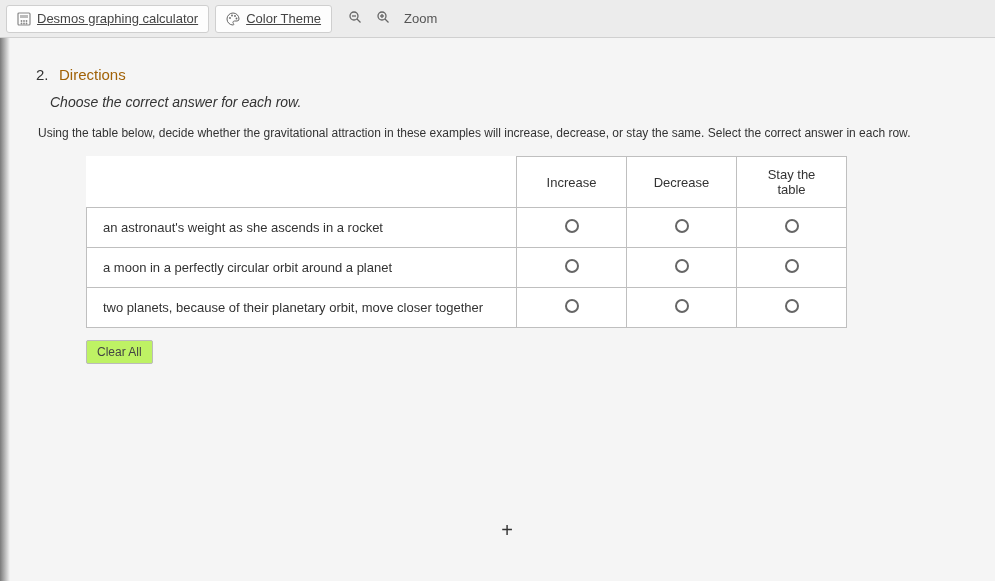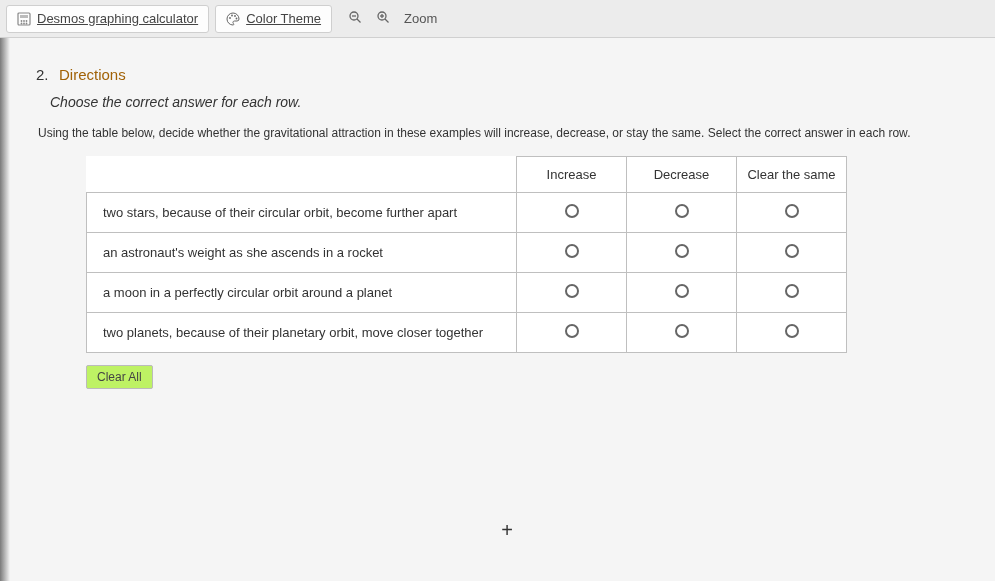--- a/index.html
+++ b/index.html
@@ -82,21 +82,21 @@
   table.answer-grid th, table.answer-grid td {
     border:1px solid #bfbfbf;
     font-size:13px;
     color:#333;
     text-align:center;
     vertical-align:middle;
   }
   table.answer-grid th.blank { border:none; background:transparent; }
   table.answer-grid th.colhead {
     font-weight:normal;
-    padding:10px 8px;
+    padding:10px 16px;
     background:#fff;
     width:110px;
   }
   table.answer-grid td.rowlabel {
     text-align:left;
     padding:12px 16px;
     width:430px;
     background:#fff;
   }
   table.answer-grid td.opt {
@@ -199,27 +199,21 @@
   <div class="instruction-1">Choose the correct answer for each row.</div>
   <div class="instruction-2">Using the table below, decide whether the gravitational attraction in these examples will increase, decrease, or stay the same. Select the correct answer in each row.</div>
 
   <div class="grid-wrap">
     <table class="answer-grid">
       <tbody>
           <tr>
         <th class="blank"></th>
         <th class="colhead">Increase</th>
         <th class="colhead">Decrease</th>
-        <th class="colhead">Clear the same</th>
-      </tr>
-      <tr>
-        <td class="rowlabel">two stars, because of their circular orbit, become further apart</td>
-        <td class="opt"><span class="radio"></span></td>
-        <td class="opt"><span class="radio"></span></td>
-        <td class="opt"><span class="radio"></span></td>
+        <th class="colhead">Stay the table</th>
       </tr>
       <tr>
         <td class="rowlabel">an astronaut's weight as she ascends in a rocket</td>
         <td class="opt"><span class="radio"></span></td>
         <td class="opt"><span class="radio"></span></td>
         <td class="opt"><span class="radio"></span></td>
       </tr>
       <tr>
         <td class="rowlabel">a moon in a perfectly circular orbit around a planet</td>
         <td class="opt"><span class="radio"></span></td>

